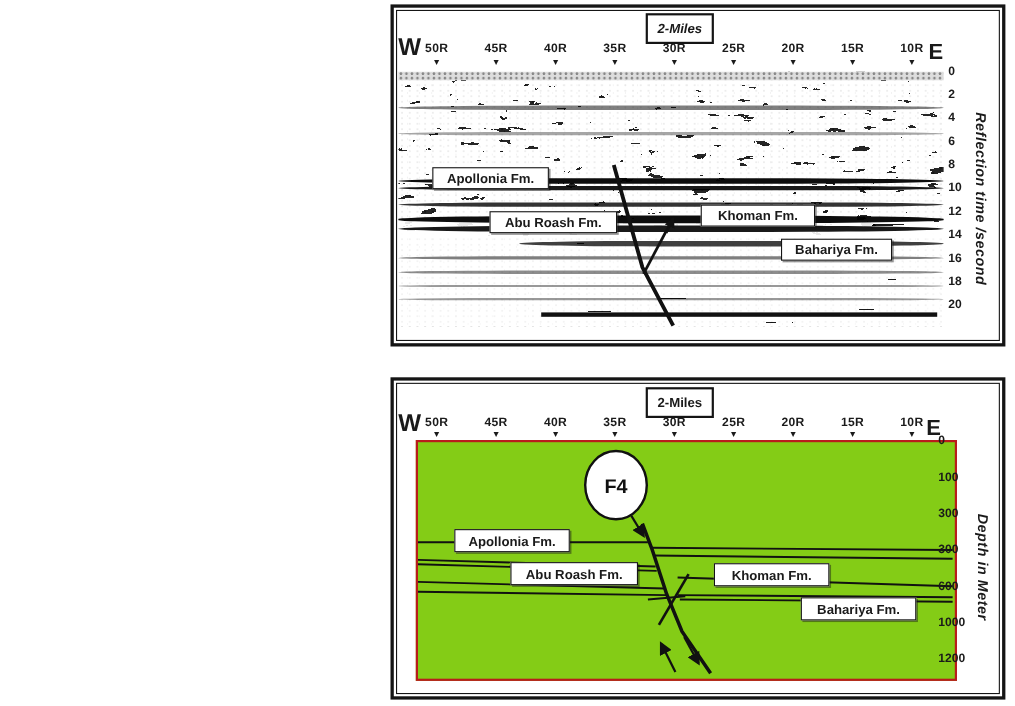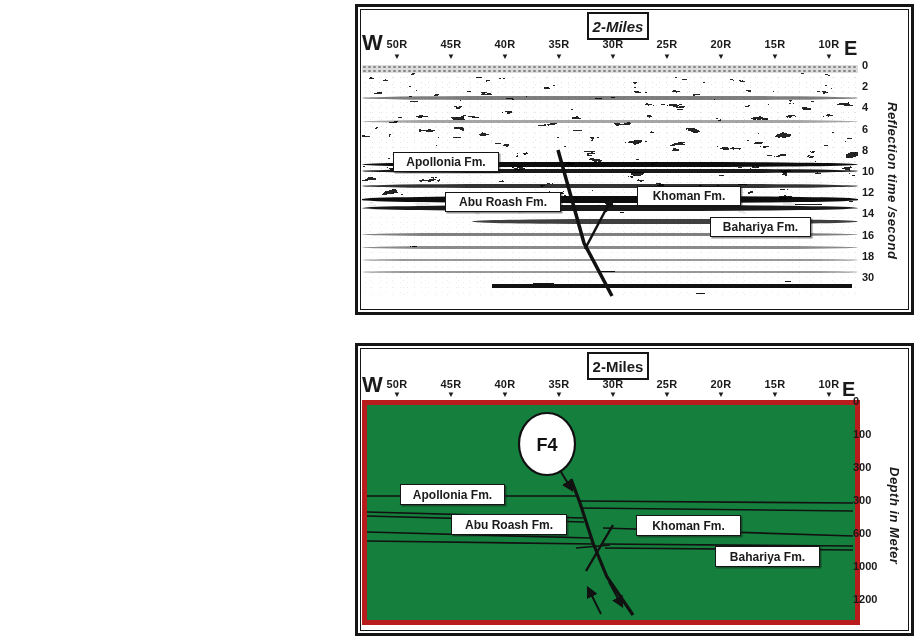--- a/index.html
+++ b/index.html
@@ -11,21 +11,21 @@
            font-family:"DejaVu Sans",sans-serif;font-size:13.5px;line-height:1.4;
            text-align:justify;text-align-last:center;color:#222;}
   .caption .cap-b{font-weight:bold;}
 
   
   .panel{position:absolute;border:3px solid #151515;background:#fff;}
   .inner-border{position:absolute;inset:2px;border:1px solid #151515;pointer-events:none;z-index:5;}
 
   .miles-box{position:absolute;border:2px solid #151515;background:#fff;
              display:flex;align-items:center;justify-content:center;
-             font-size:15px;font-weight:bold;z-index:6;}
+             font-size:12px;font-weight:bold;z-index:6;}
   .miles-italic{font-style:italic;}
 
   .compass{position:absolute;font-weight:bold;z-index:6;}
 
   .stations{position:absolute;display:flex;justify-content:space-between;z-index:6;}
   .station{width:44px;display:flex;flex-direction:column;align-items:center;}
   .station .st-label{font-size:11px;font-weight:bold;letter-spacing:.3px;}
   .station .st-tri{font-size:8px;line-height:7px;margin-top:3px;}
 
   .axis-ticks{position:absolute;display:flex;flex-direction:column;justify-content:space-between;z-index:6;}
@@ -47,22 +47,22 @@
   .scalebar{position:absolute;left:130px;top:219px;width:360px;height:4px;background:#111;z-index:4;}
   .fault-svg{z-index:4;}
 
   .fm-label{position:absolute;background:#fff;border:1.5px solid #151515;
             box-shadow:1.5px 1.5px 0 rgba(20,20,20,.45);
             display:flex;align-items:center;justify-content:center;
             font-size:12px;font-weight:bold;white-space:nowrap;
             padding:0 3px;z-index:6;}
 
   
-  .draw-rect{position:absolute;left:4px;top:54px;width:488px;height:215px;border:5px solid #b91c1c;
-             background:#15803d;overflow:hidden;z-index:2;}
+  .draw-rect{position:absolute;left:20px;top:54px;width:488px;height:215px;border:2px solid #b91c1c;
+             background:#84cc16;overflow:hidden;z-index:2;}
   .draw-rect svg{position:absolute;left:0;top:0;}
 </style>
 </head>
 <body>
 
 <div class="stage">
 
 
   <div class="panel" style="left:355px;top:4px;width:553px;height:305px">
     <div class="inner-border"></div>
@@ -188,21 +188,21 @@
     <div class="tick">0</div>
         <div class="tick">2</div>
         <div class="tick">4</div>
         <div class="tick">6</div>
         <div class="tick">8</div>
         <div class="tick">10</div>
         <div class="tick">12</div>
         <div class="tick">14</div>
         <div class="tick">16</div>
         <div class="tick">18</div>
-        <div class="tick">30</div>
+        <div class="tick">20</div>
       </div>
     <div class="axis-title" style="left:524px;top:60px;width:20px;height:228px">Reflection time /second</div>
   </div>
 
   <div class="panel" style="left:355px;top:343px;width:553px;height:287px">
     <div class="inner-border"></div>
 
     <div class="miles-box" style="left:229px;top:6px;width:58px;height:24px">
       <span>2-Miles</span>
     </div>

